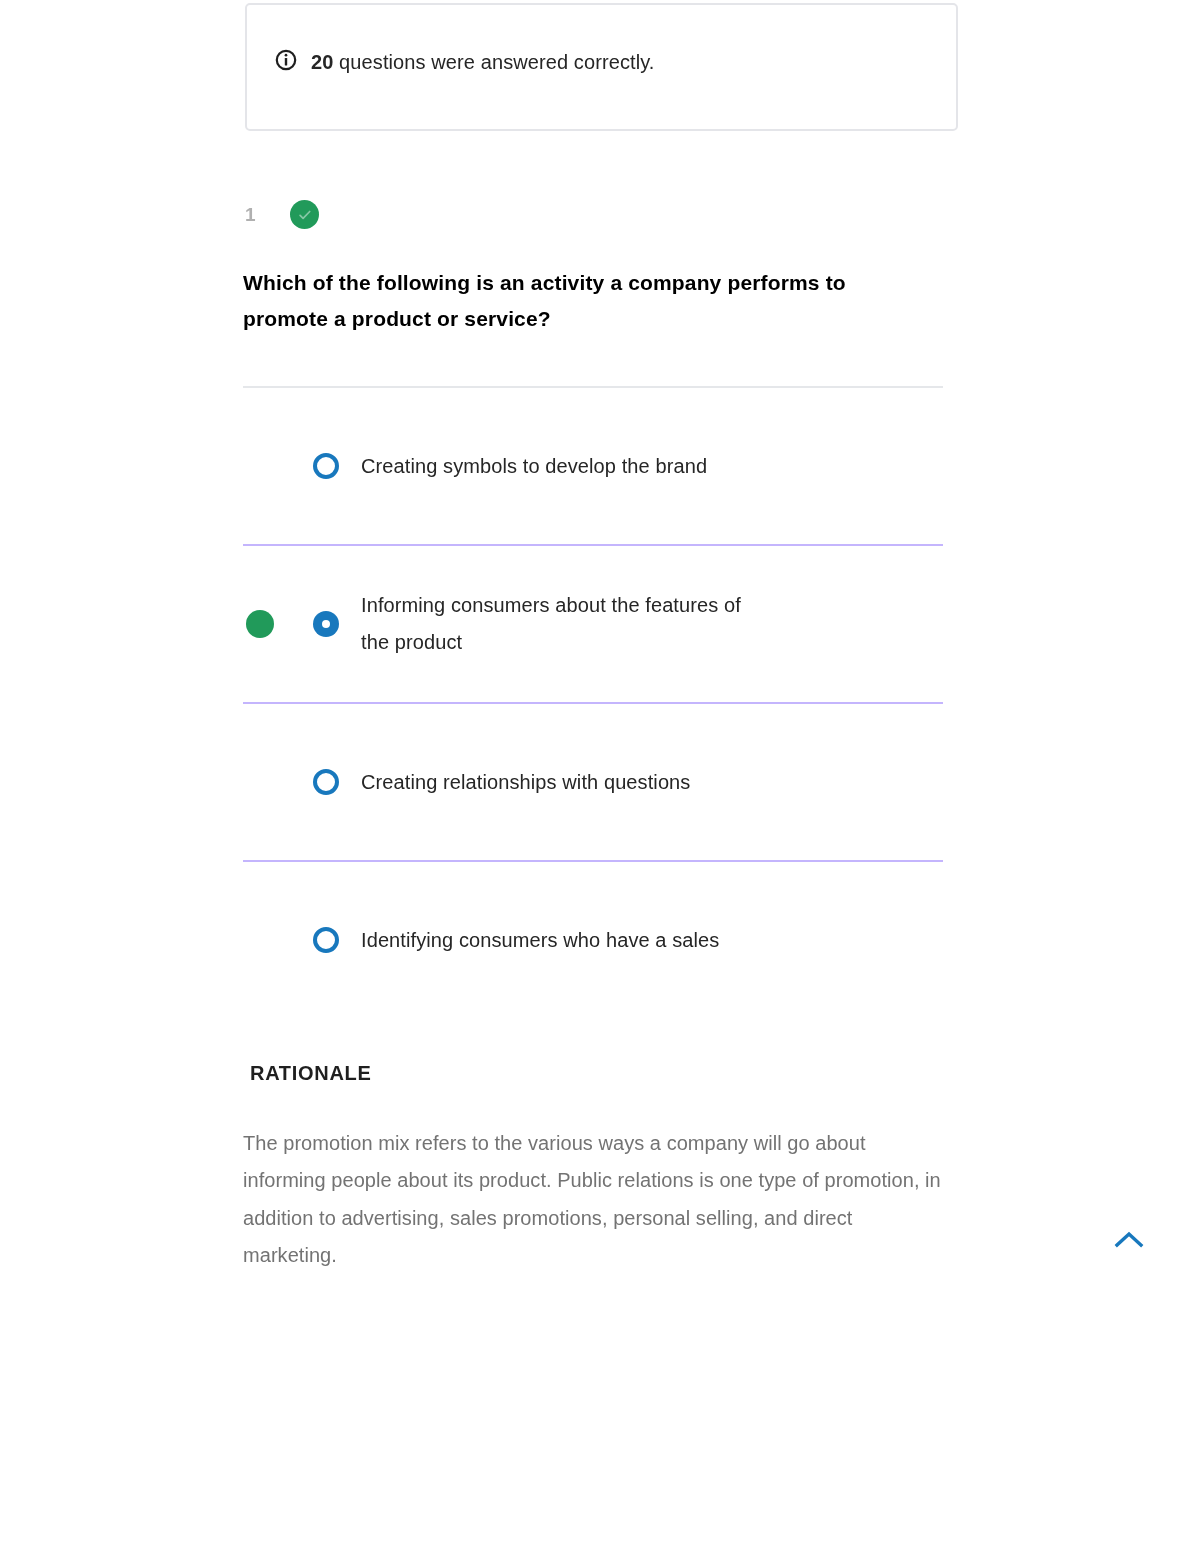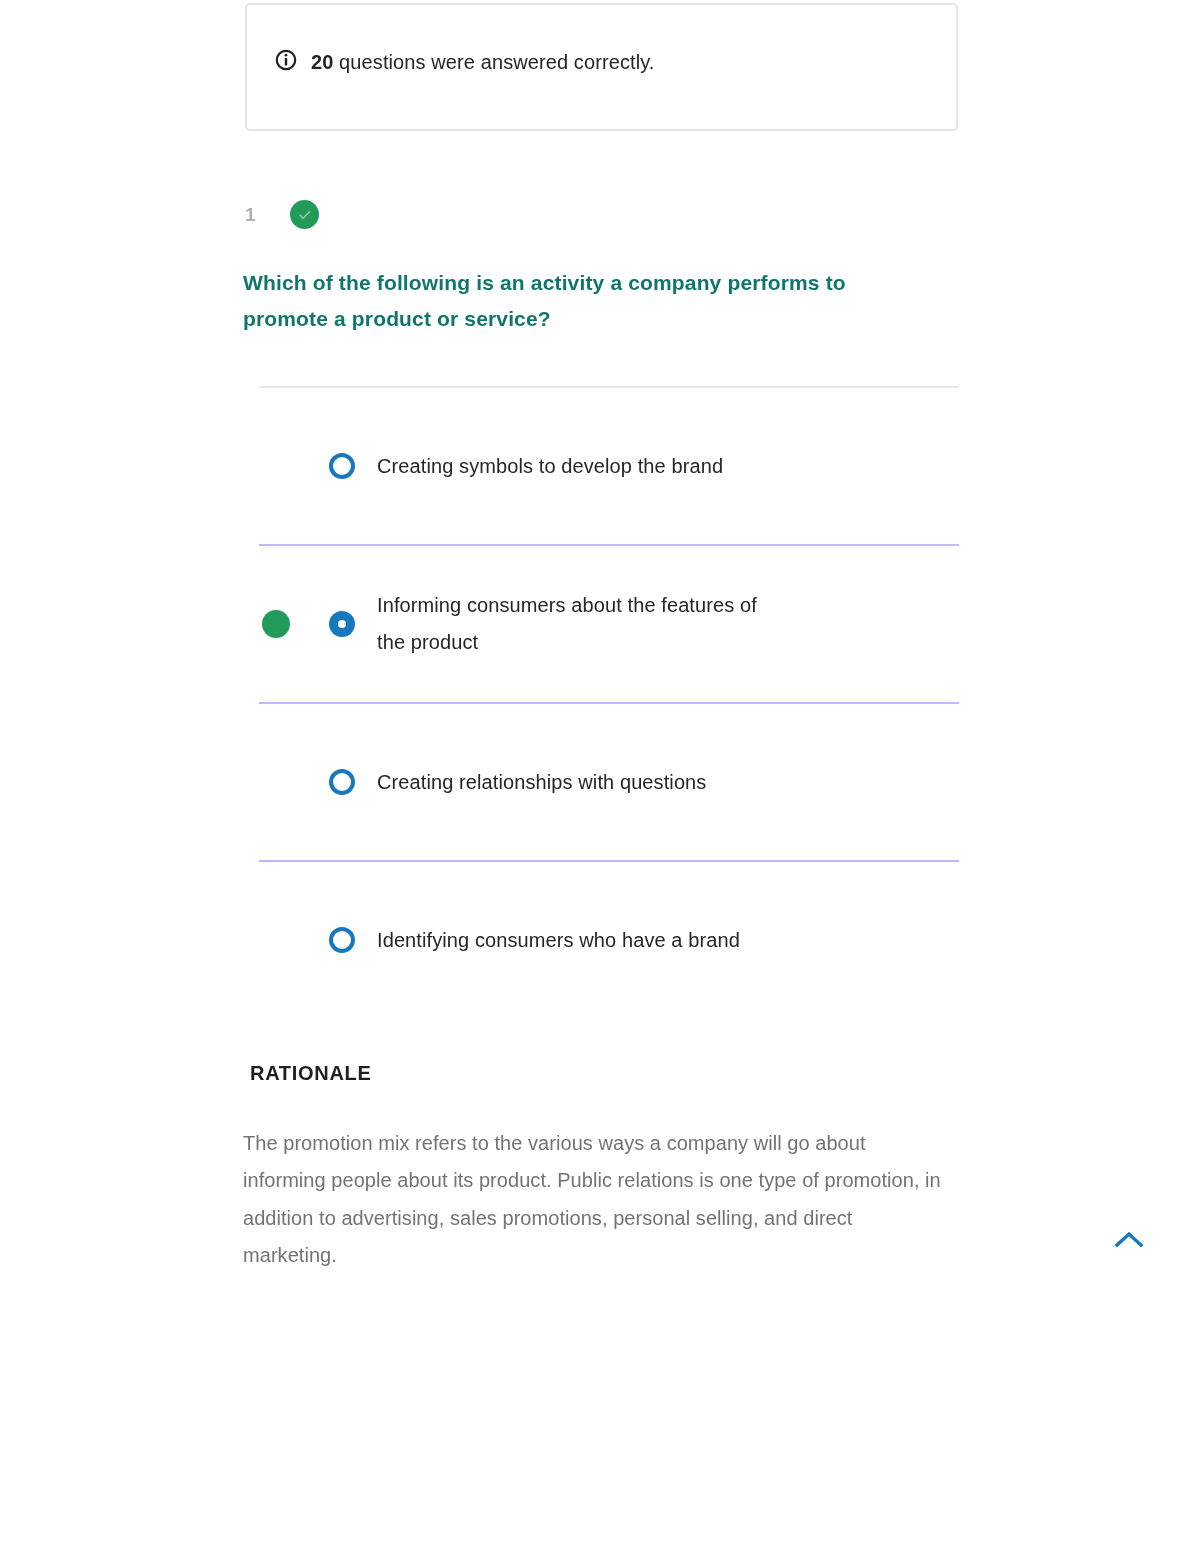--- a/index.html
+++ b/index.html
@@ -87,27 +87,27 @@
   
   .q-stem {
     position: absolute;
     left: 243px;
     top: 265px;
     width: 690px;
     font-size: 21px;
     font-weight: bold;
     line-height: 1.72;
     letter-spacing: 0.15px;
-    color: #0f766e;
+    color: #000000;
   }
 
   
   .options {
     position: absolute;
-    left: 259px;
+    left: 243px;
     top: 386px;
     width: 700px;
   }
   .option {
     position: relative;
     border-top: 2px solid #c4b5fd;
     min-height: 158px;
     display: flex;
     align-items: center;
     padding-left: 0;
@@ -229,21 +229,21 @@
     <span class="opt-text">Informing consumers about the features of the product</span>
   </div>
 
   <div class="option">
     <span class="radio"></span>
     <span class="opt-text">Creating relationships with questions</span>
   </div>
 
   <div class="option">
     <span class="radio"></span>
-    <span class="opt-text">Identifying consumers who have a brand</span>
+    <span class="opt-text">Identifying consumers who have a sales</span>
   </div>
 
 </div>
 
 <div class="rationale-heading">RATIONALE</div>
 <div class="rationale-body">The promotion mix refers to the various ways a company will go about informing people about its product. Public relations is one type of promotion, in addition to advertising, sales promotions, personal selling, and direct marketing.</div>
 
 <div class="scroll-top">
   <svg viewBox="0 0 34 24" width="34" height="24" aria-hidden="true">
     <path d="M5 17 L17 6 L29 17" fill="none" stroke="#1878bd" stroke-width="3.4" stroke-linecap="square" stroke-linejoin="miter"></path>

